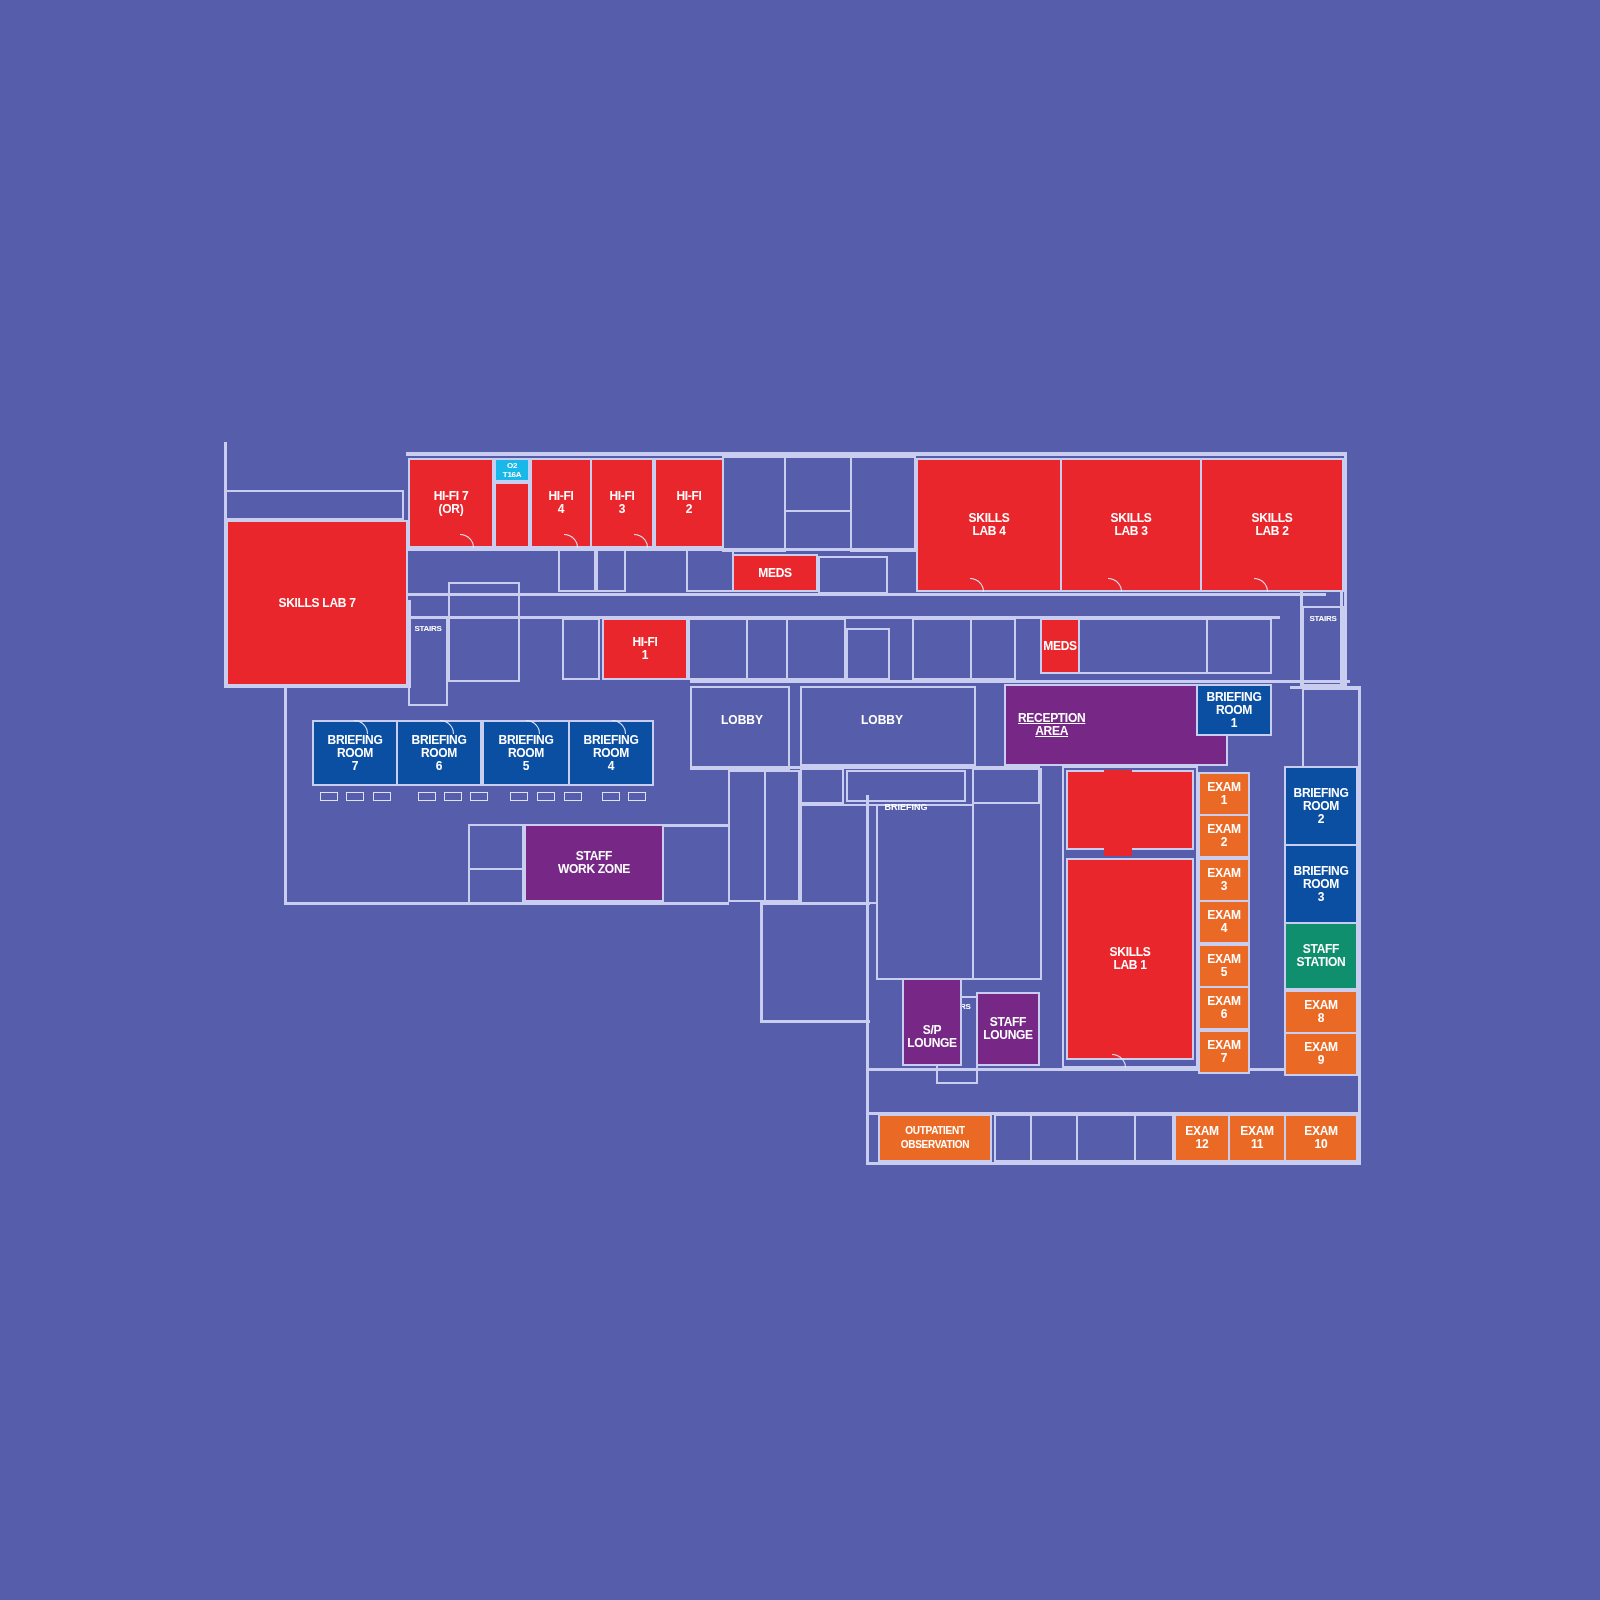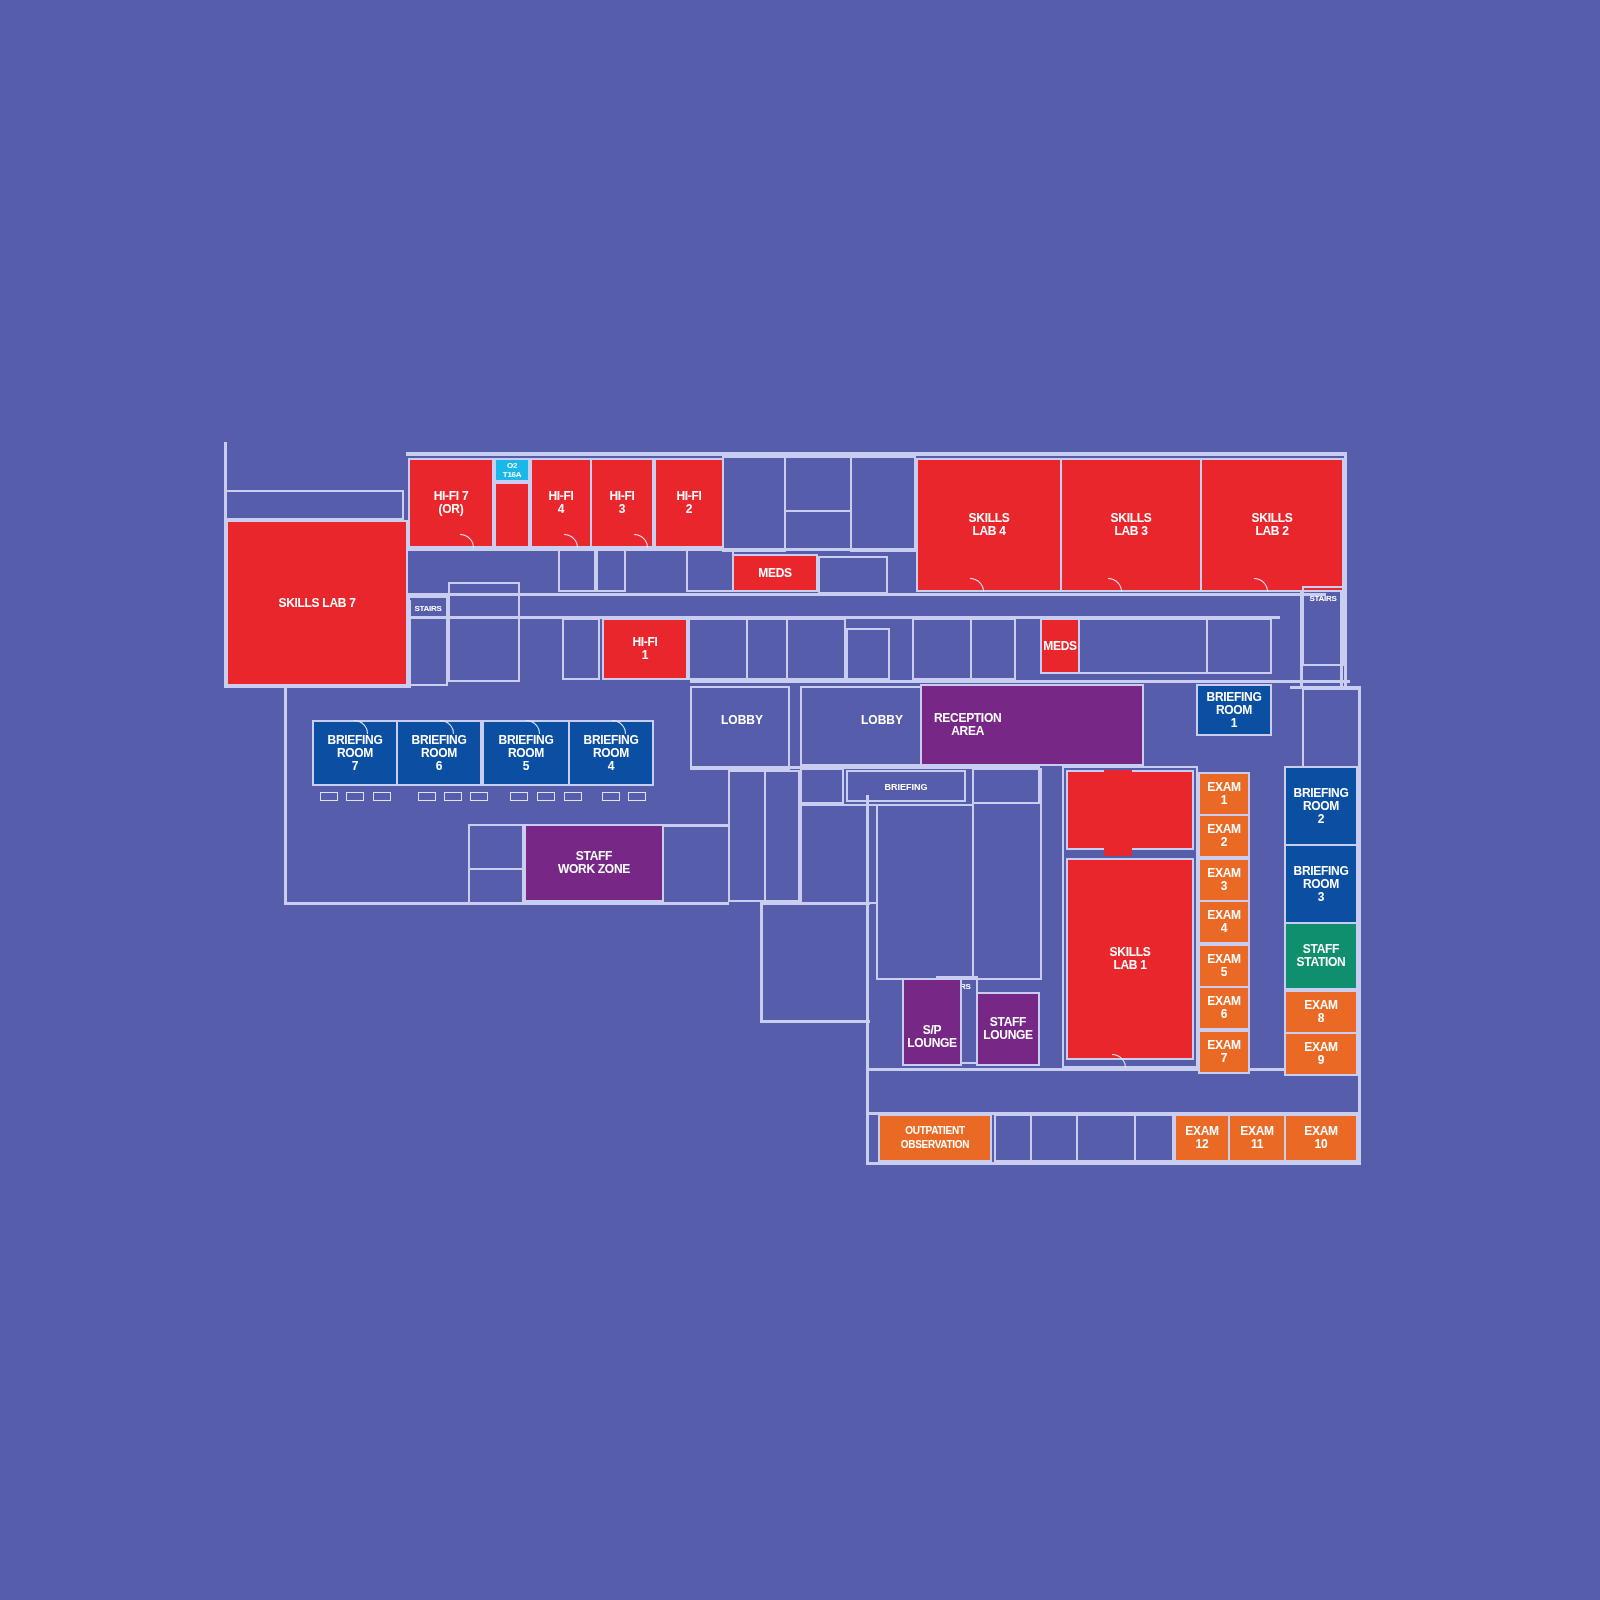--- a/index.html
+++ b/index.html
@@ -12,21 +12,21 @@
           display:flex; align-items:center; justify-content:center; text-align:center;
           color:#fff; font-size:12px; font-weight:bold; line-height:13px; white-space:pre-line;
           letter-spacing:-0.3px; }
   .red { background:#e8262c; }
   .blue { background:#0b4fa3; }
   .purple { background:#772886; }
   .orange { background:#ea6a25; }
   .green { background:#0f8f6e; }
   .cyan { background:#1ab8e8; font-size:8px; line-height:9px; }
   .plain { background:transparent; }
-  .small { font-size:8px; line-height:9px; }
+  .small { font-size:8px; line-height:9px;margin-top:20px; }
   .lbl { position:absolute; color:#fff; font-weight:bold; font-size:12px; text-align:center; white-space:pre-line; line-height:13px; }
   .door { position:absolute; width:14px; height:14px; border:1.5px solid #e6e8fa; border-radius:0 100% 0 0; border-left:none; border-bottom:none; box-sizing:border-box; }
   .fixt { position:absolute; width:12px; height:7px; border:1.5px solid #dfe2f7; box-sizing:border-box; }
 </style>
 </head>
 <body>
 
 <div class="plan">
 
   <div class="line" style="left:224px;top:442px;width:3px;height:245px;"></div>
@@ -116,21 +116,21 @@
 
   <div class="room red" style="left:226px;top:520px;width:182px;height:166px;">SKILLS LAB 7</div>
 
   <div class="room plain small" style="left:408px;top:596px;width:40px;height:90px;align-items:flex-start;padding-top:6px;">STAIRS</div>
   <div class="room plain small" style="left:1302px;top:586px;width:42px;height:80px;align-items:flex-start;padding-top:6px;">STAIRS</div>
   <div class="room plain small" style="left:936px;top:976px;width:42px;height:88px;align-items:flex-start;padding-top:4px;">STAIRS</div>
 
   <div class="lbl" style="left:700px;top:714px;width:84px;">LOBBY</div>
   <div class="lbl" style="left:834px;top:714px;width:96px;">LOBBY</div>
 
-  <div class="room purple" style="left:920px;top:684px;width:224px;height:82px;justify-content:flex-start;padding-left:12px;">RECEPTION
+  <div class="room purple" style="left:1004px;top:684px;width:224px;height:82px;justify-content:flex-start;padding-left:12px;text-decoration:underline;">RECEPTION
 AREA</div>
 
   <div class="wall" style="left:846px;top:770px;width:120px;height:32px;"></div>
   <div class="lbl small" style="left:846px;top:781px;width:120px;font-size:9px;">BRIEFING</div>
 
   <div class="room blue" style="left:312px;top:720px;width:86px;height:66px;">BRIEFING
 ROOM
 7</div>
   <div class="room blue" style="left:396px;top:720px;width:86px;height:66px;">BRIEFING
 ROOM

